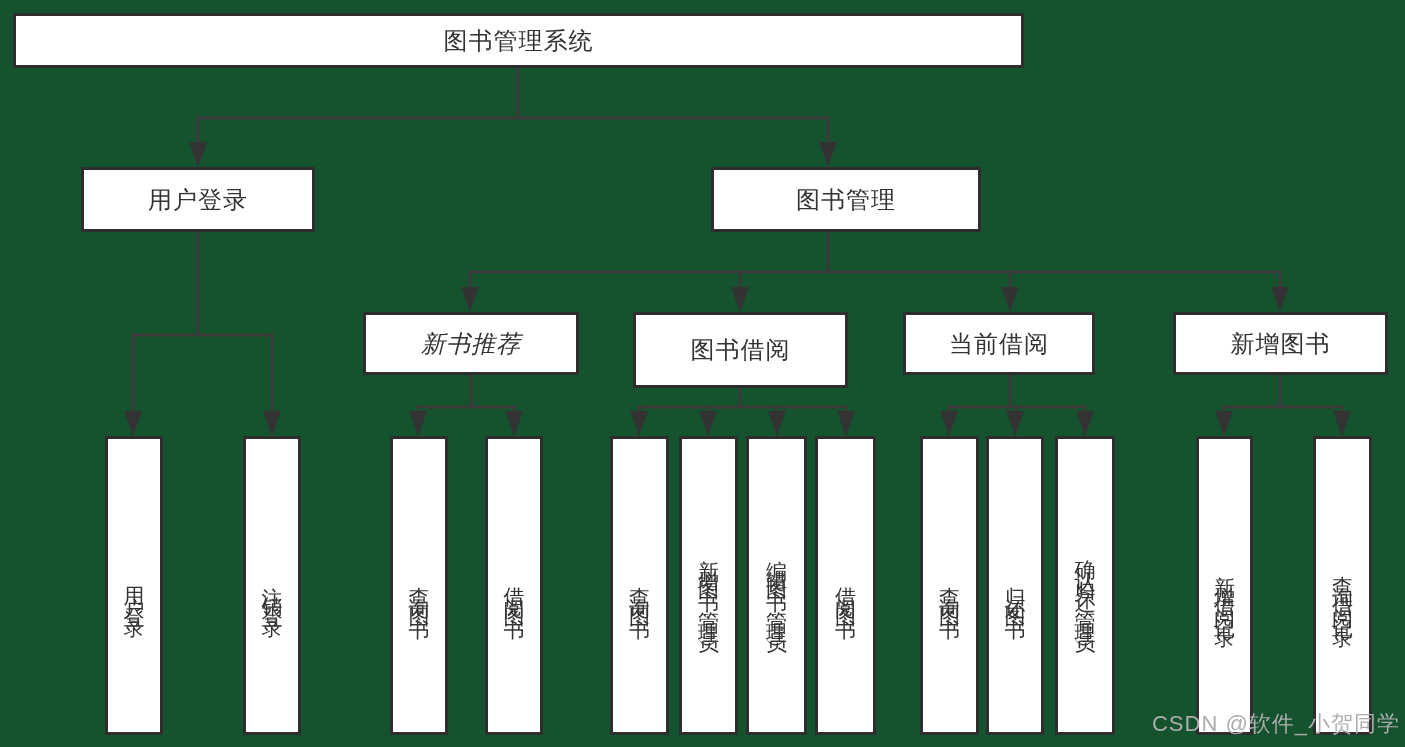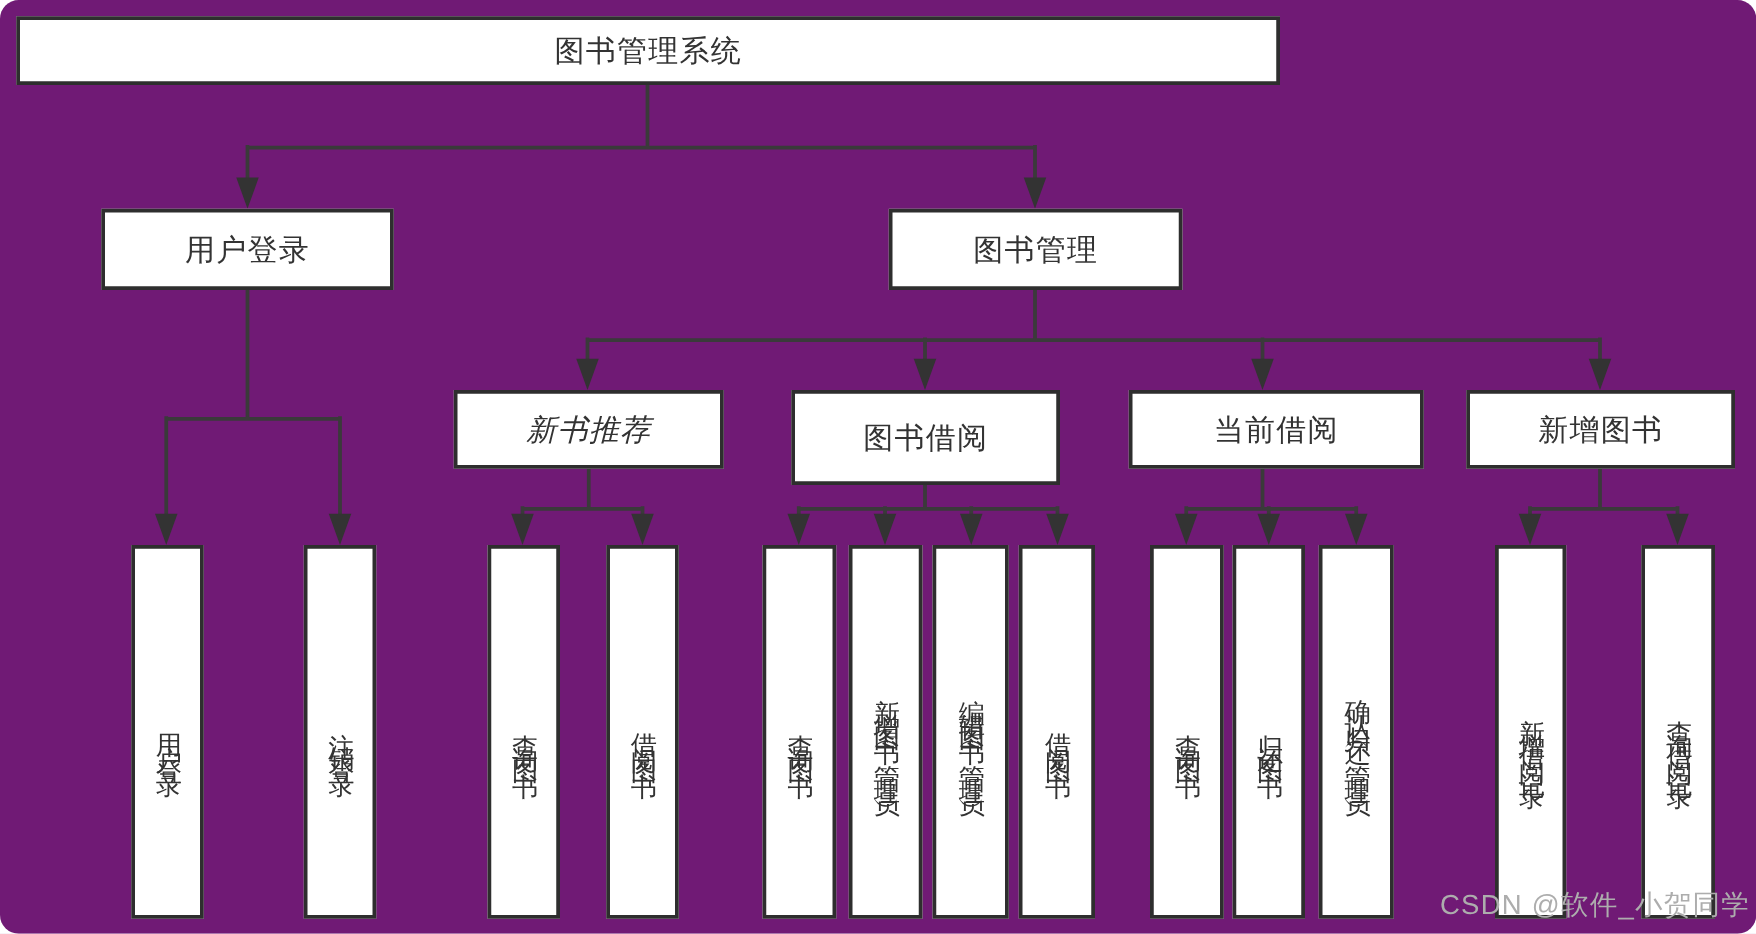--- a/index.html
+++ b/index.html
@@ -1,22 +1,21 @@
 <!DOCTYPE html>
 <html><head>
 <meta charset="utf-8">
 <style>
   html,body{margin:0;padding:0;background:#ffffff;}
   #canvas{
     position:relative;
     width:1405px;height:747px;
-    background:#701a75;
+    background:#14532d;
     font-family:"Liberation Sans","DejaVu Sans",sans-serif;
     overflow:hidden;
-    border-radius:15px;
   }
   #edges{position:absolute;left:0;top:0;width:1405px;height:747px;}
   .node{
     position:absolute;
     box-sizing:border-box;
     border:3px solid #2e2e2e;
     background:#ffffff;
     display:flex;align-items:center;justify-content:center;
     color:#333333;
   }
@@ -84,31 +83,31 @@
     </g>
   </svg>
 
   <div class="node hnode" style="left:13px;top:13px;width:1011px;height:55px;">
     <span>图书管理系统</span>
   </div>
 
   <div class="node hnode" style="left:81px;top:167px;width:234px;height:65px;">
     <span>用户登录</span>
   </div>
-  <div class="node hnode" style="left:711px;top:167px;width:235px;height:65px;">
+  <div class="node hnode" style="left:711px;top:167px;width:270px;height:65px;">
     <span>图书管理</span>
   </div>
 
   <div class="node hnode" style="left:363px;top:312px;width:216px;height:63px;font-style:italic;">
     <span>新书推荐</span>
   </div>
   <div class="node hnode" style="left:633px;top:312px;width:215px;height:76px;">
     <span>图书借阅</span>
   </div>
-  <div class="node hnode" style="left:903px;top:312px;width:236px;height:63px;text-align:right;">
+  <div class="node hnode" style="left:903px;top:312px;width:192px;height:63px;text-align:right;">
     <span>当前借阅</span>
   </div>
   <div class="node hnode" style="left:1173px;top:312px;width:215px;height:63px;">
     <span>新增图书</span>
   </div>
 
   <div class="node vnode" style="left:105px;top:436px;width:58px;height:299px;">
     <span class="vlabel">用户登录</span>
   </div>
   <div class="node vnode" style="left:243px;top:436px;width:58px;height:299px;">

